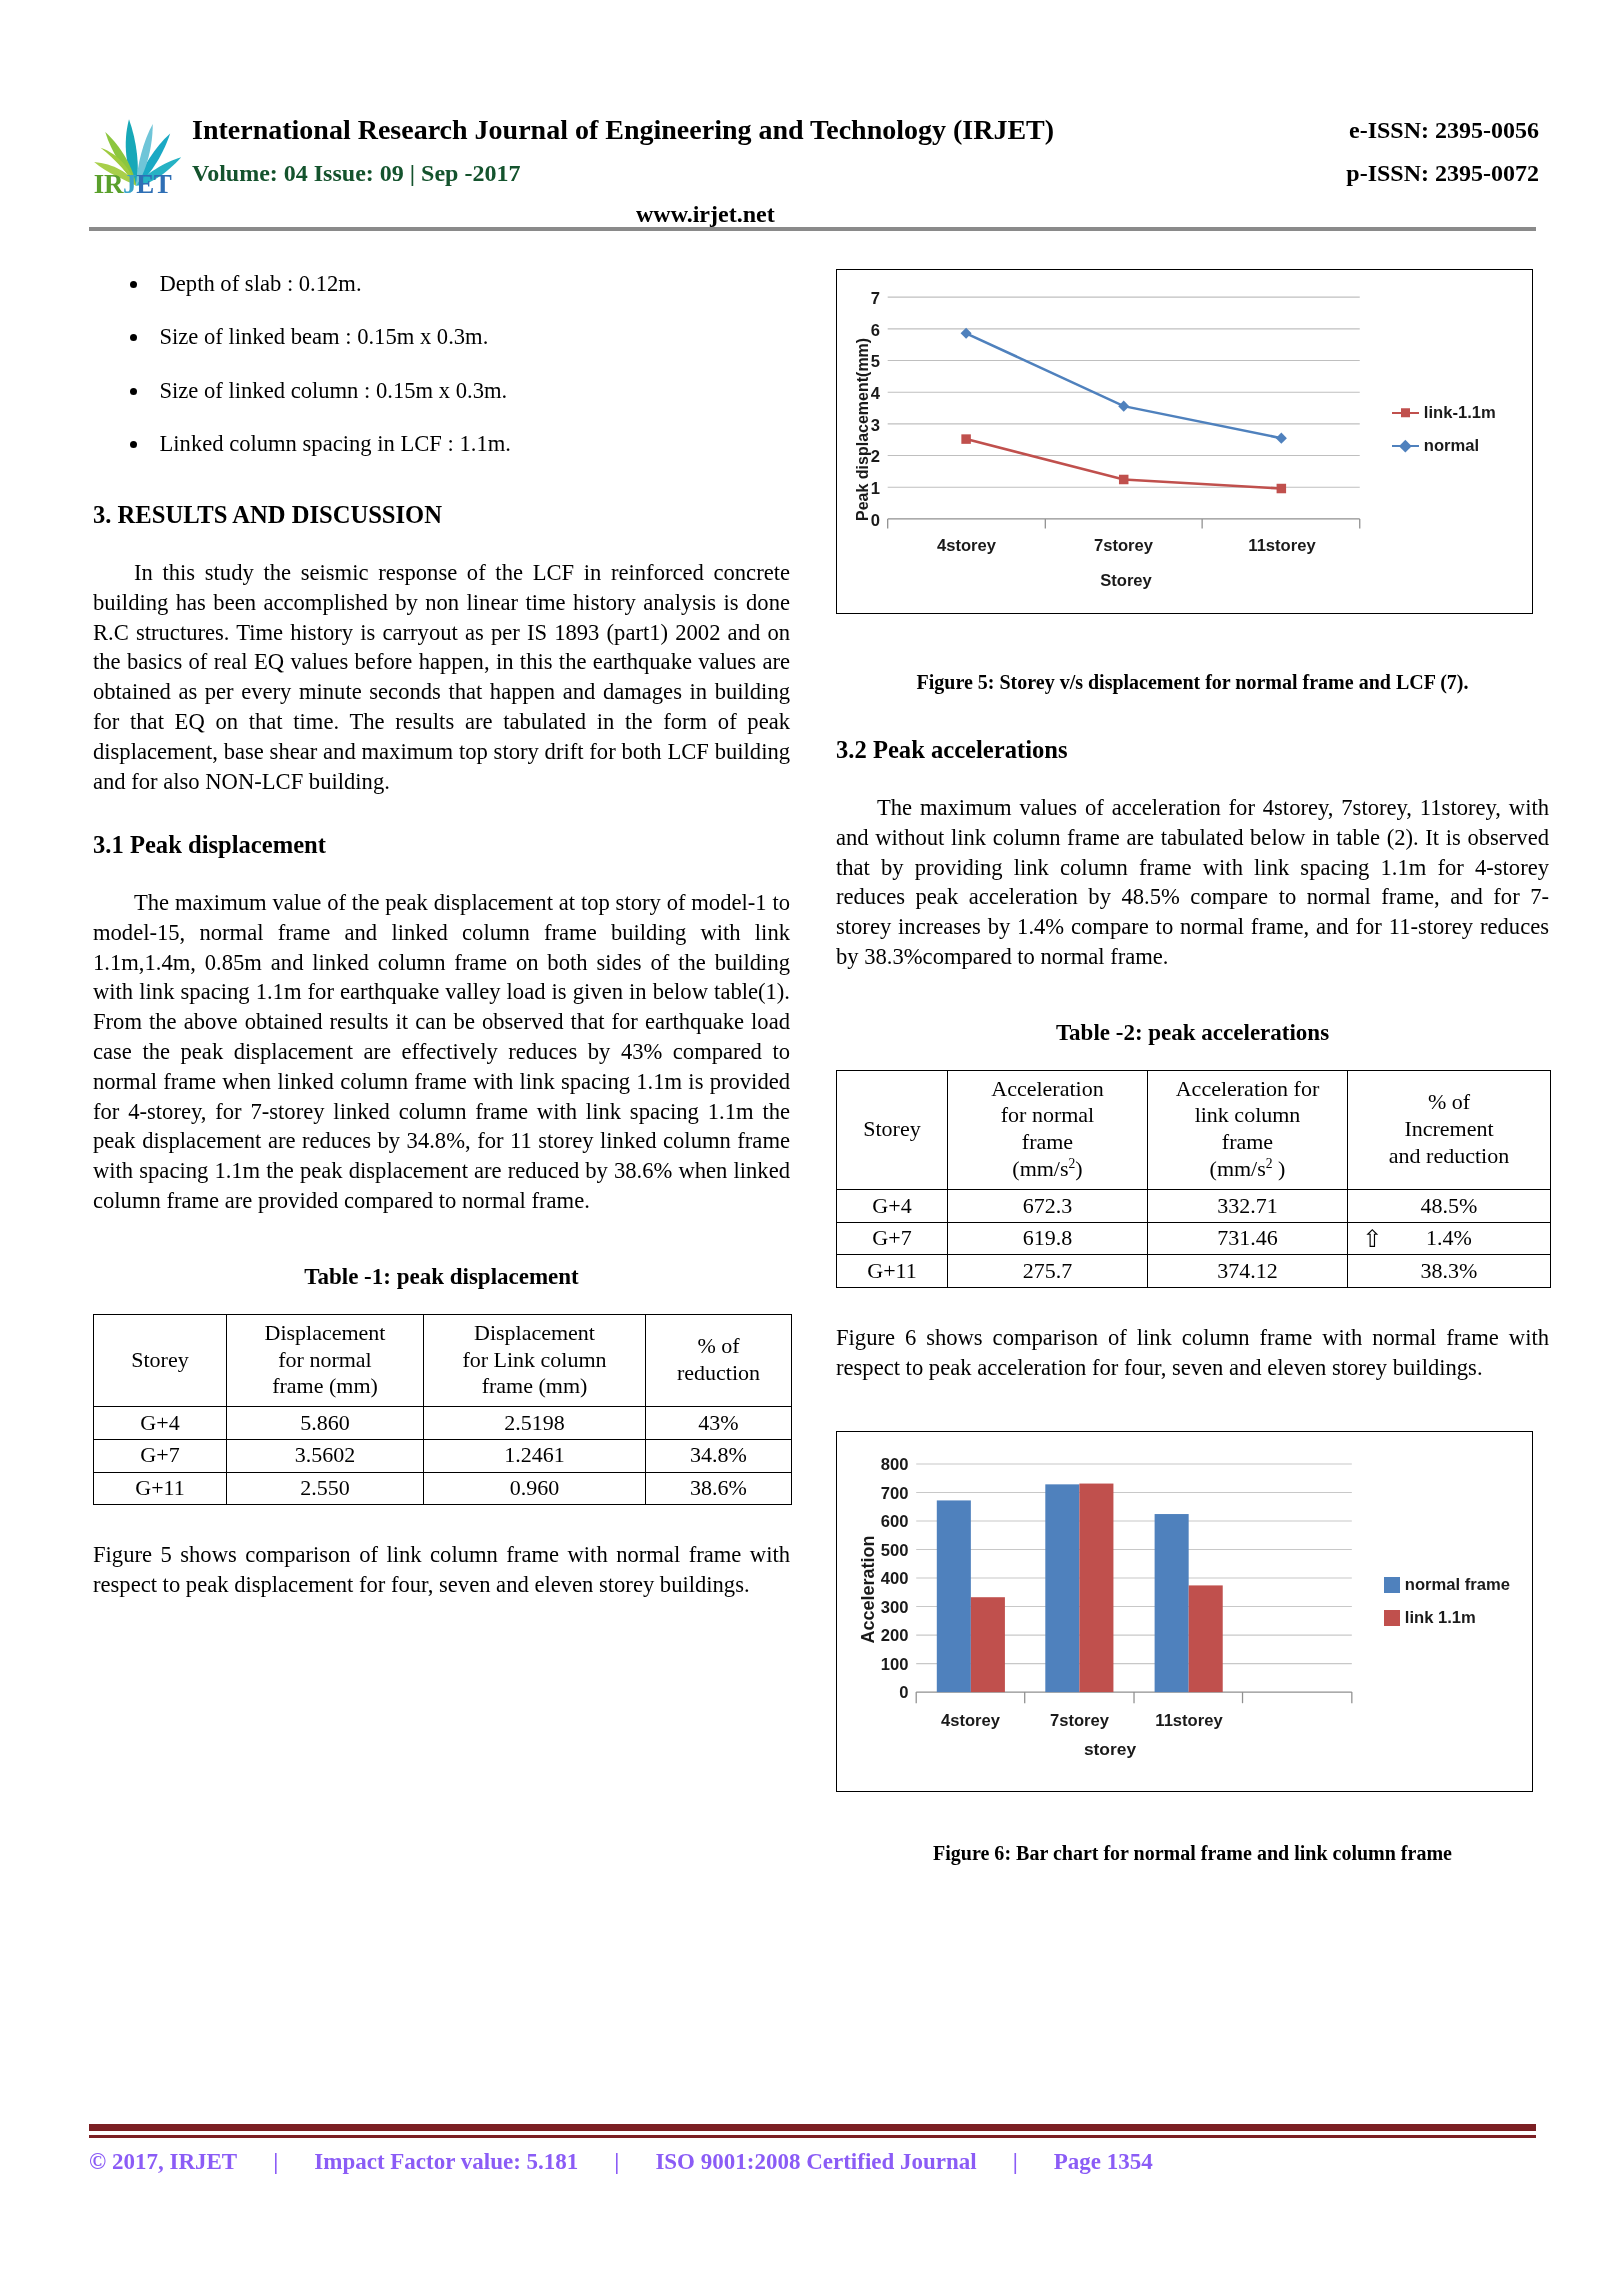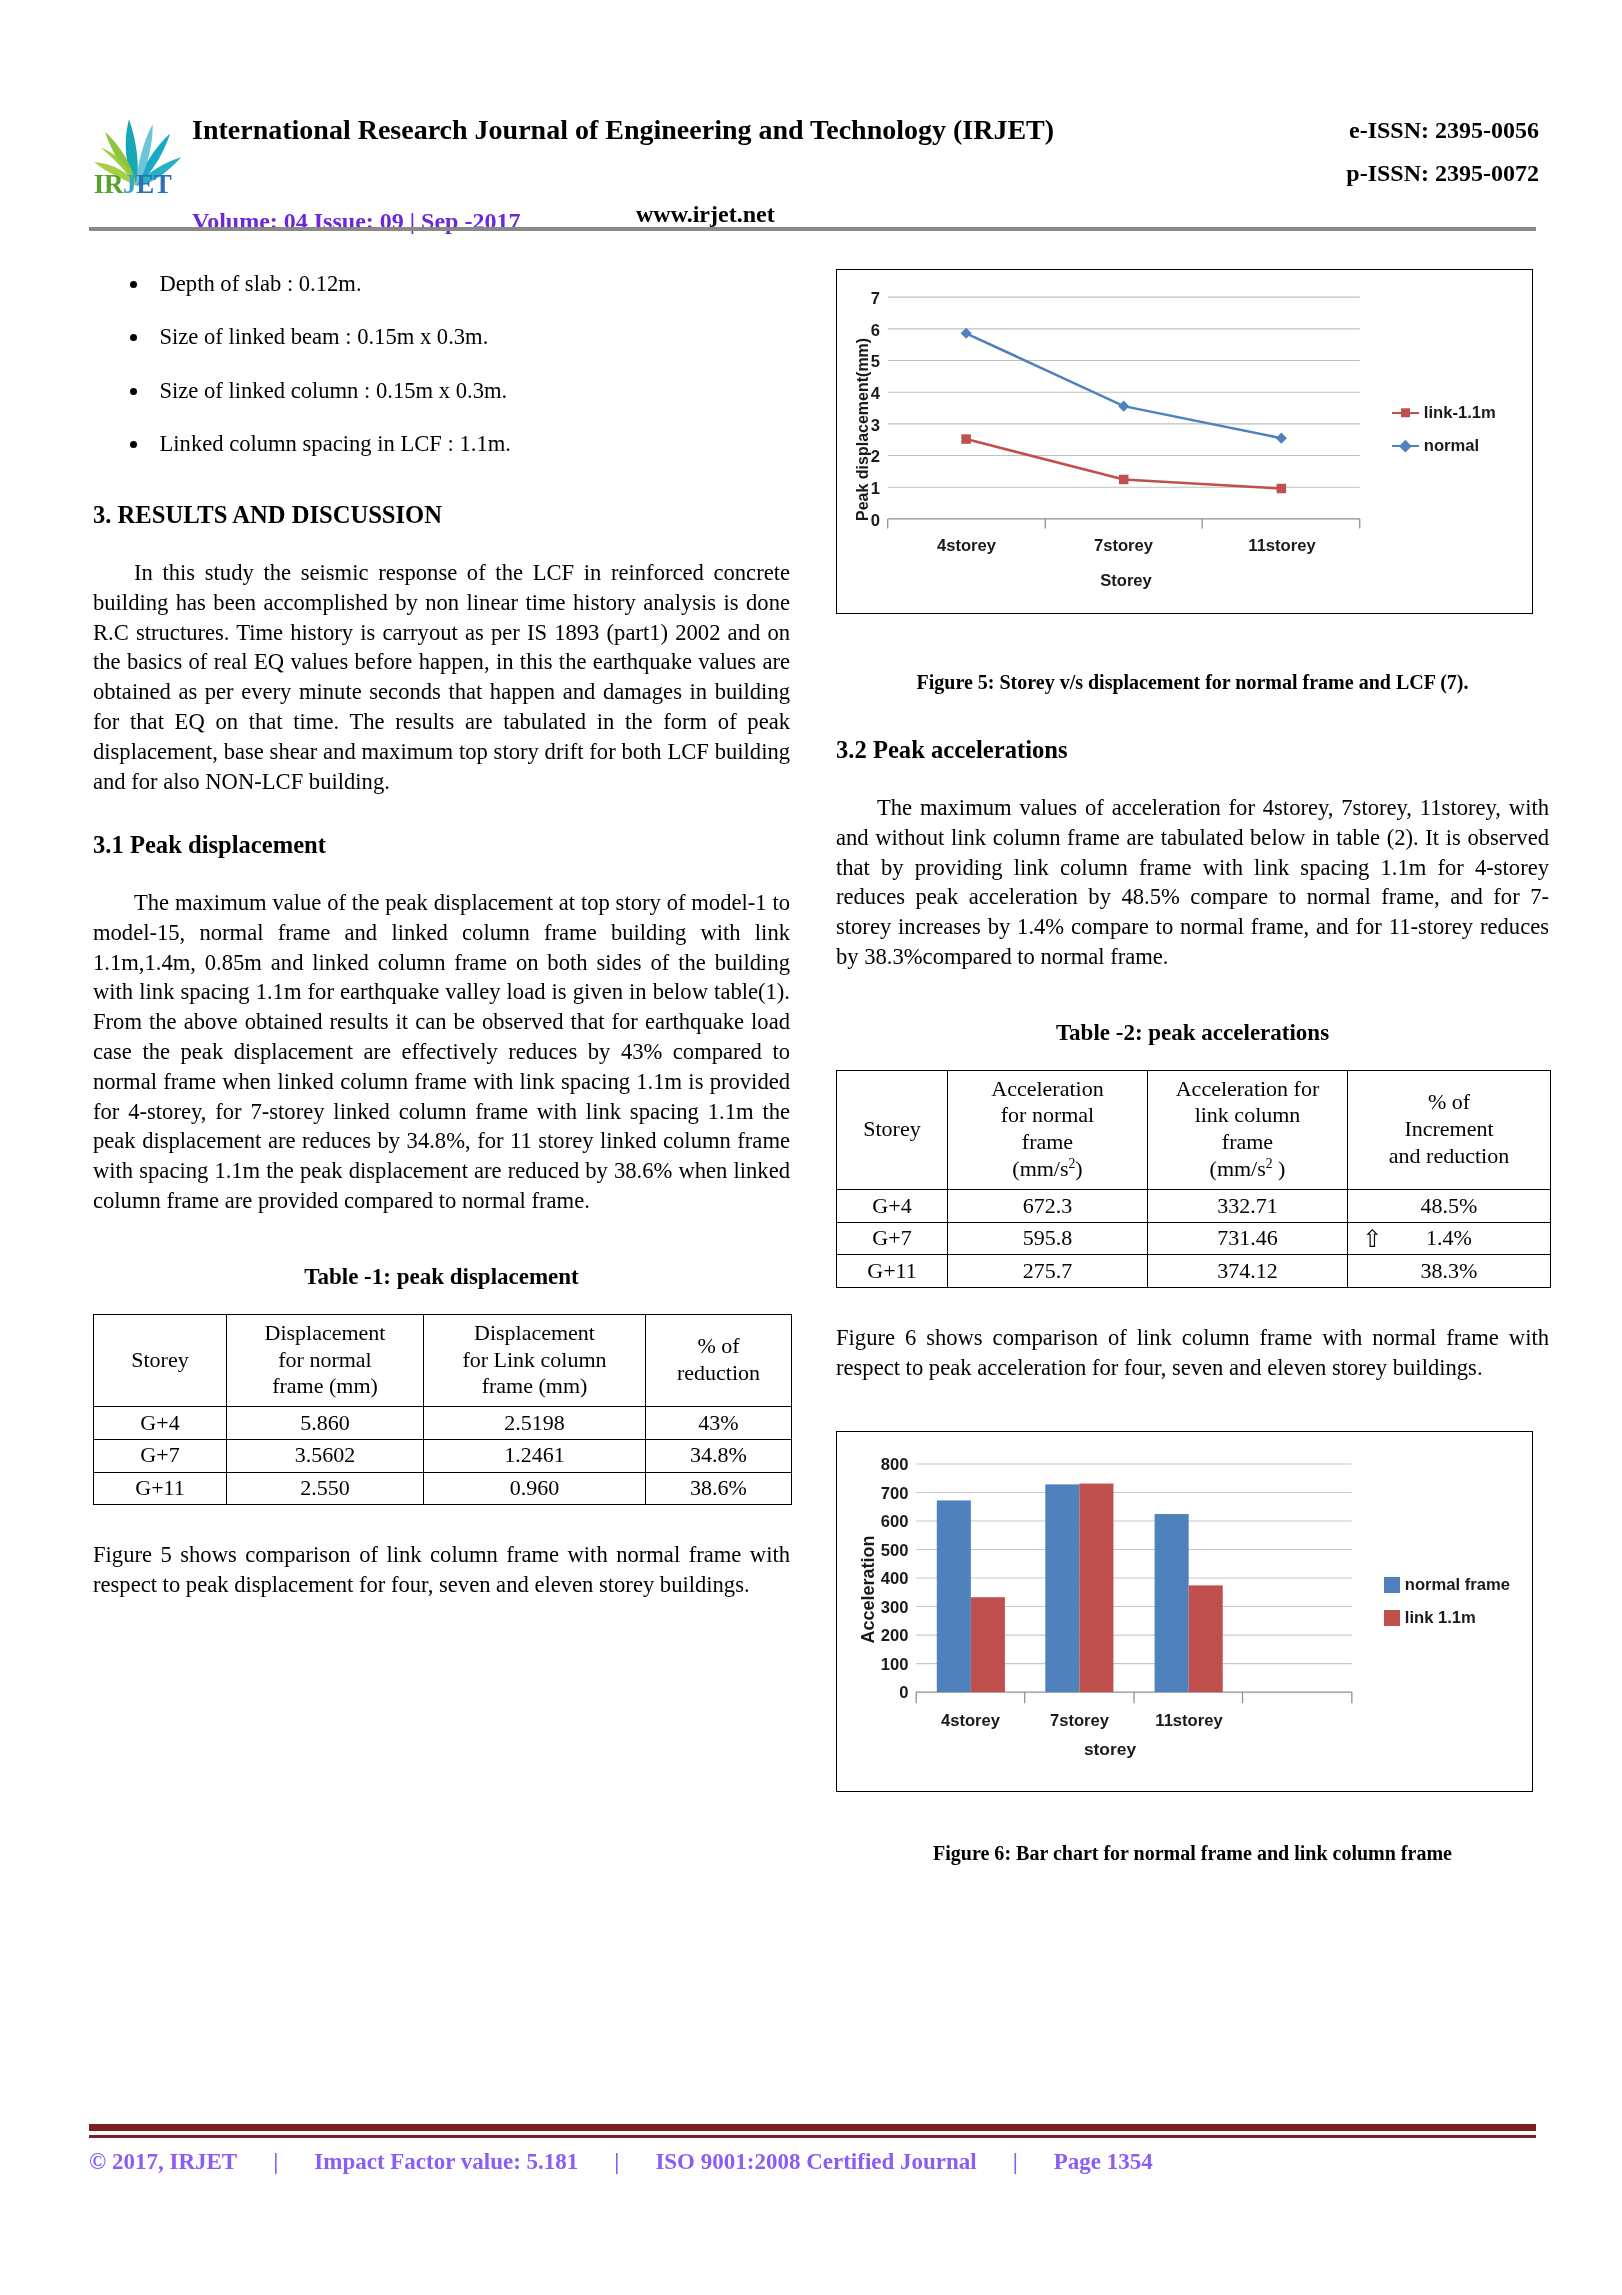--- a/index.html
+++ b/index.html
@@ -58,23 +58,22 @@
     position: absolute; right: 0; top: 2.4px;
     font-size: 24px; font-weight: bold;
     white-space: nowrap;
   }
   .mast-line2 {
     position: absolute; left: 103px; top: 49px;
     width: 1347px; height: 36px;
   }
   .mast-volume {
     position: absolute; left: 0; top: 0;
-    font-size: 24px; font-weight: bold; color: #6d28d9;
-    white-space: nowrap;
-    margin-top: 48px;
+    font-size: 24px; font-weight: bold; color: #14532d;
+    white-space: nowrap;
   }
   .mast-url {
     position: absolute; left: 444px; top: 0;
     font-size: 24px; font-weight: bold;
     white-space: nowrap;
     margin-top: 41px;
   }
   .mast-pissn {
     position: absolute; right: 0; top: 0;
     font-size: 24px; font-weight: bold;
@@ -489,21 +488,21 @@
           <td>G+4</td>
           <td>672.3</td>
           <td>332.71</td>
           <td class="arrowcell">
             <span class="up-arrow"></span>
             <span>48.5%</span>
           </td>
         </tr>
         <tr>
           <td>G+7</td>
-          <td>595.8</td>
+          <td>619.8</td>
           <td>731.46</td>
           <td class="arrowcell">
             <span class="up-arrow">⇧</span>
             <span>1.4%</span>
           </td>
         </tr>
         <tr>
           <td>G+11</td>
           <td>275.7</td>
           <td>374.12</td>

